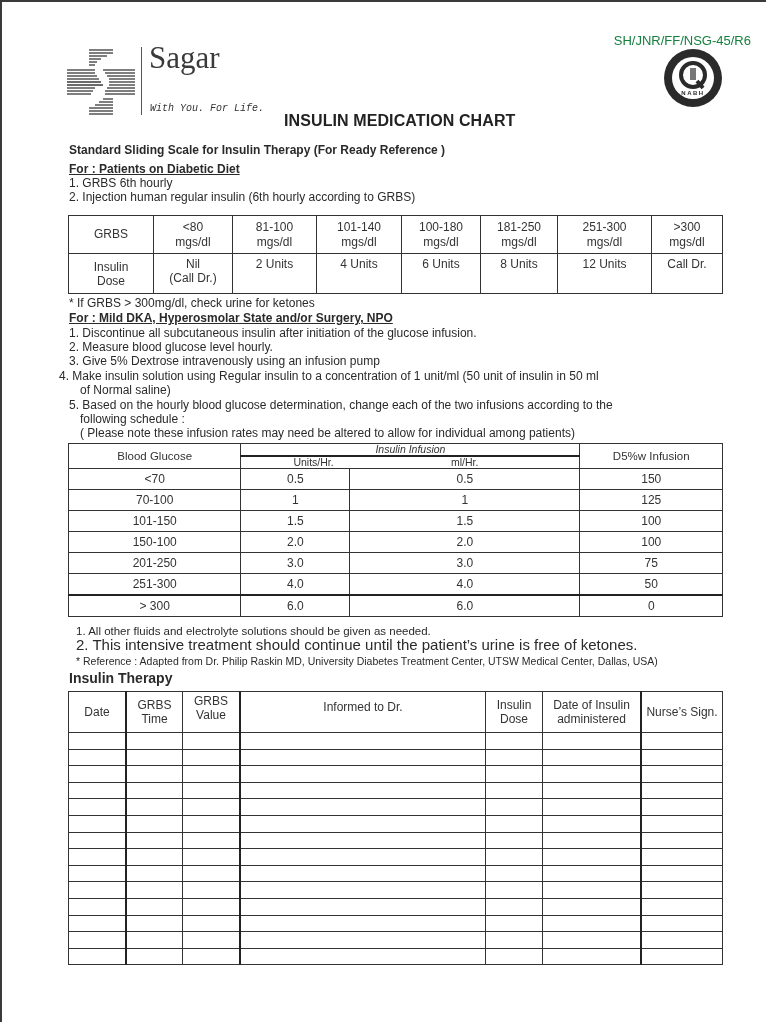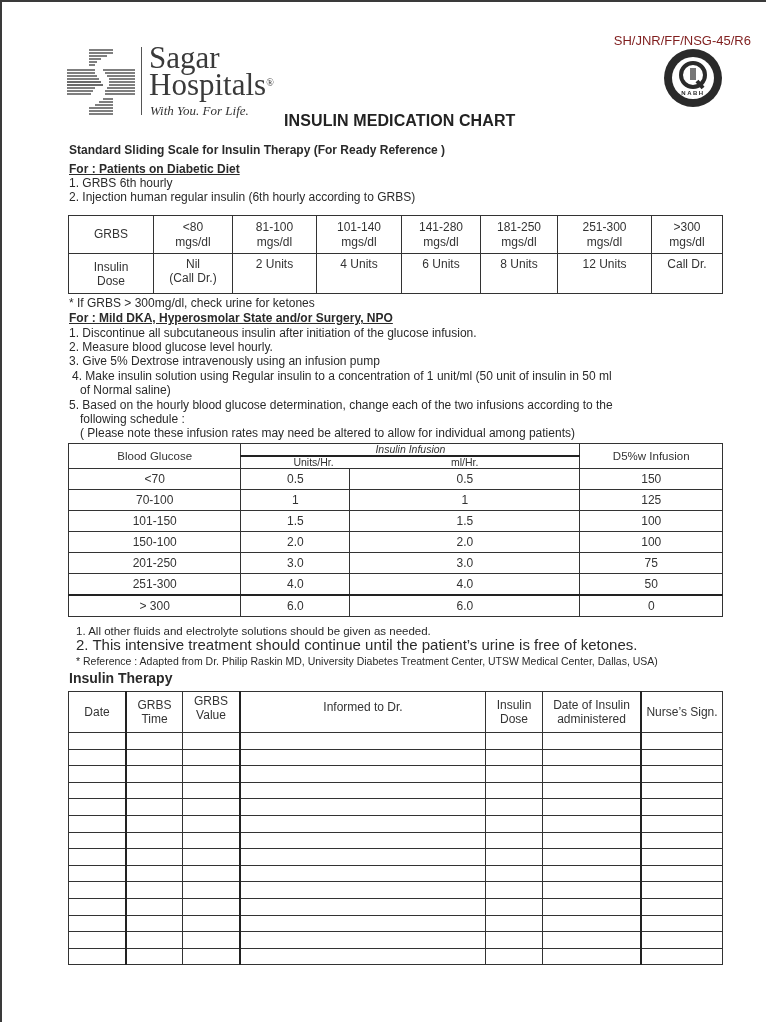--- a/index.html
+++ b/index.html
@@ -1,26 +1,26 @@
 <!DOCTYPE html>
 <html><head>
 <meta charset="utf-8">
 <style>
   html, body { margin:0; padding:0; background:#ffffff; }
   body { width:768px; height:1024px; overflow:hidden; position:relative; font-family:"Liberation Sans", sans-serif; color:#2a2a2a; }
   .frame { position:absolute; left:0; top:0; width:766px; height:1022px; border-left:2px solid #3a3a3a; border-top:2px solid #3a3a3a; box-sizing:border-box; }
   .abs { position:absolute; }
 
   
-  .doc-code { right:17px; top:33px; font-size:13px; color:#7f1d1d; }
+  .doc-code { right:17px; top:33px; font-size:13px; color:#15803d; }
   .logo-mark { left:67px; top:48px; width:68px; height:68px; }
   .logo-divider { left:141px; top:47px; width:1px; height:68px; background:#555; }
   .logo-name { left:149px; top:44px; font-family:"Liberation Serif", serif; font-size:31px; line-height:27px; color:#3a3a3a; }
   .logo-name sup { font-size:10px; vertical-align:top; position:relative; top:-2px; }
-  .logo-tag { left:150px; top:103px; font-family:Liberation Serif, serif; font-style:italic; font-size:13px; color:#333; }
+  .logo-tag { left:150px; top:103px; font-family:Liberation Mono, monospace; font-style:italic; font-size:10px; color:#333; }
   .nabh { left:663px; top:48px; width:60px; height:60px; }
   .doc-title { left:284px; top:112px; font-size:16px; font-weight:bold; color:#222; letter-spacing:0.1px; }
 
   .sub-heading { left:69px; top:143px; font-size:12px; font-weight:bold; }
   .sec-heading { font-size:12px; font-weight:bold; text-decoration:underline; }
   .body-line { font-size:12px; line-height:14px; white-space:nowrap; }
 
   table { border-collapse:collapse; position:absolute; }
   td, th { border:1px solid #333; font-weight:normal; text-align:center; font-size:12px; color:#333; padding:0; }
 
@@ -82,21 +82,20 @@
       <line x1="32" y1="54" x2="46" y2="54"></line>
     <line x1="28" y1="57" x2="46" y2="57"></line>
       <line x1="22" y1="60" x2="46" y2="60"></line>
     <line x1="22" y1="63" x2="46" y2="63"></line>
       <line x1="22" y1="66" x2="46" y2="66"></line>
   </g>
 </svg>
 <div class="abs logo-divider"></div>
 <div class="abs logo-name">
   <div>Sagar</div>
-  <div><span>Hospitals</span><sup>®</sup></div>
 </div>
 <div class="abs logo-tag">With You. For Life.</div>
 
 <svg class="abs nabh" viewBox="0 0 60 60">
   <circle cx="30" cy="30" r="29" fill="#2a2a2a"></circle>
   <circle cx="30" cy="30" r="21" fill="#ffffff"></circle>
   <circle cx="30" cy="27" r="12" fill="none" stroke="#2a2a2a" stroke-width="4"></circle>
   <line x1="34" y1="33" x2="40" y2="40" stroke="#2a2a2a" stroke-width="4"></line>
   <rect x="27" y="20" width="6" height="12" fill="#777"></rect>
   <text x="30" y="47" text-anchor="middle" font-size="6" font-family="Liberation Sans, sans-serif" font-weight="bold" fill="#2a2a2a" letter-spacing="1.5">NABH</text>
@@ -119,21 +118,21 @@
         </td>
     <td style="width:83px;">
           <div>81-100</div>
           <div>mgs/dl</div>
         </td>
     <td style="width:84px;">
           <div>101-140</div>
           <div>mgs/dl</div>
         </td>
     <td style="width:78px;">
-          <div>141-280</div>
+          <div>100-180</div>
           <div>mgs/dl</div>
         </td>
     <td style="width:76px;">
           <div>181-250</div>
           <div>mgs/dl</div>
         </td>
     <td style="width:93px;">
           <div>251-300</div>
           <div>mgs/dl</div>
         </td>
@@ -160,21 +159,21 @@
   </tr>
 </tbody>
   </table>
 
 <div class="abs body-line" style="left:69px; top:296px;">* If GRBS &gt; 300mg/dl, check urine for ketones</div>
 
 <div class="abs sec-heading" style="left:69px; top:311px;">For : Mild DKA, Hyperosmolar State and/or Surgery, NPO</div>
 <div class="abs body-line" style="left:69px; top:326px;">1. Discontinue all subcutaneous insulin after initiation of the glucose infusion.</div>
 <div class="abs body-line" style="left:69px; top:340px;">2. Measure blood glucose level hourly.</div>
 <div class="abs body-line" style="left:69px; top:354px;">3. Give 5% Dextrose intravenously using an infusion pump</div>
-<div class="abs body-line" style="left:72px; top:369px;text-align:right;">4. Make insulin solution using Regular insulin to a concentration of 1 unit/ml (50 unit of insulin in 50 ml</div>
+<div class="abs body-line" style="left:59px; top:369px;text-align:right;">4. Make insulin solution using Regular insulin to a concentration of 1 unit/ml (50 unit of insulin in 50 ml</div>
 <div class="abs body-line" style="left:80px; top:383px;">    of Normal saline)</div>
 <div class="abs body-line" style="left:69px; top:398px;">5. Based on the hourly blood glucose determination, change each of the two infusions according to the</div>
 <div class="abs body-line" style="left:80px; top:412px;">    following schedule :</div>
 <div class="abs body-line" style="left:80px; top:426px;">    ( Please note these infusion rates may need be altered to allow for individual among patients)</div>
 
 <table class="inf-table">
   <tbody>
       <tr>
     <td rowspan="2" style="width:172px; height:24px; font-size:11.5px;">Blood Glucose</td>
     <td colspan="2" class="small" style="border-bottom:2px solid #222;font-style:italic;">Insulin Infusion</td>

